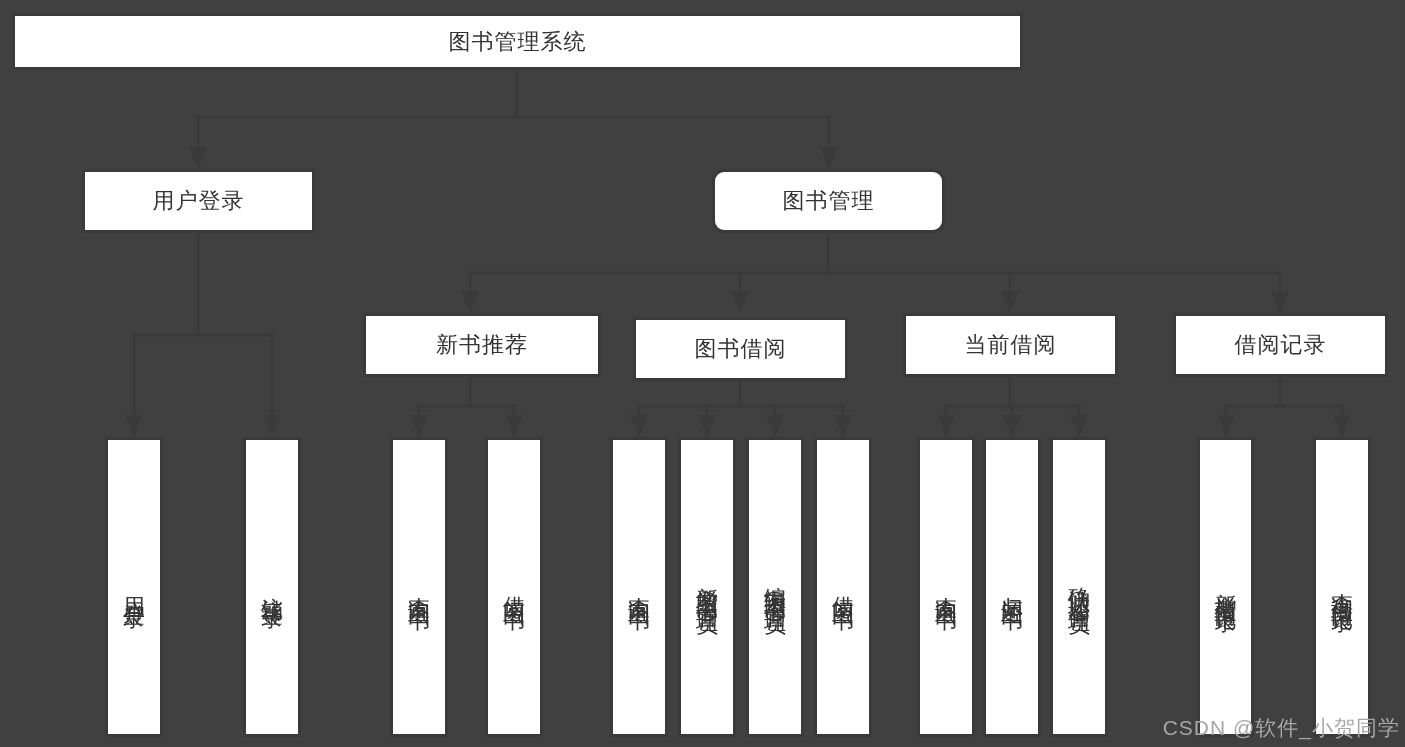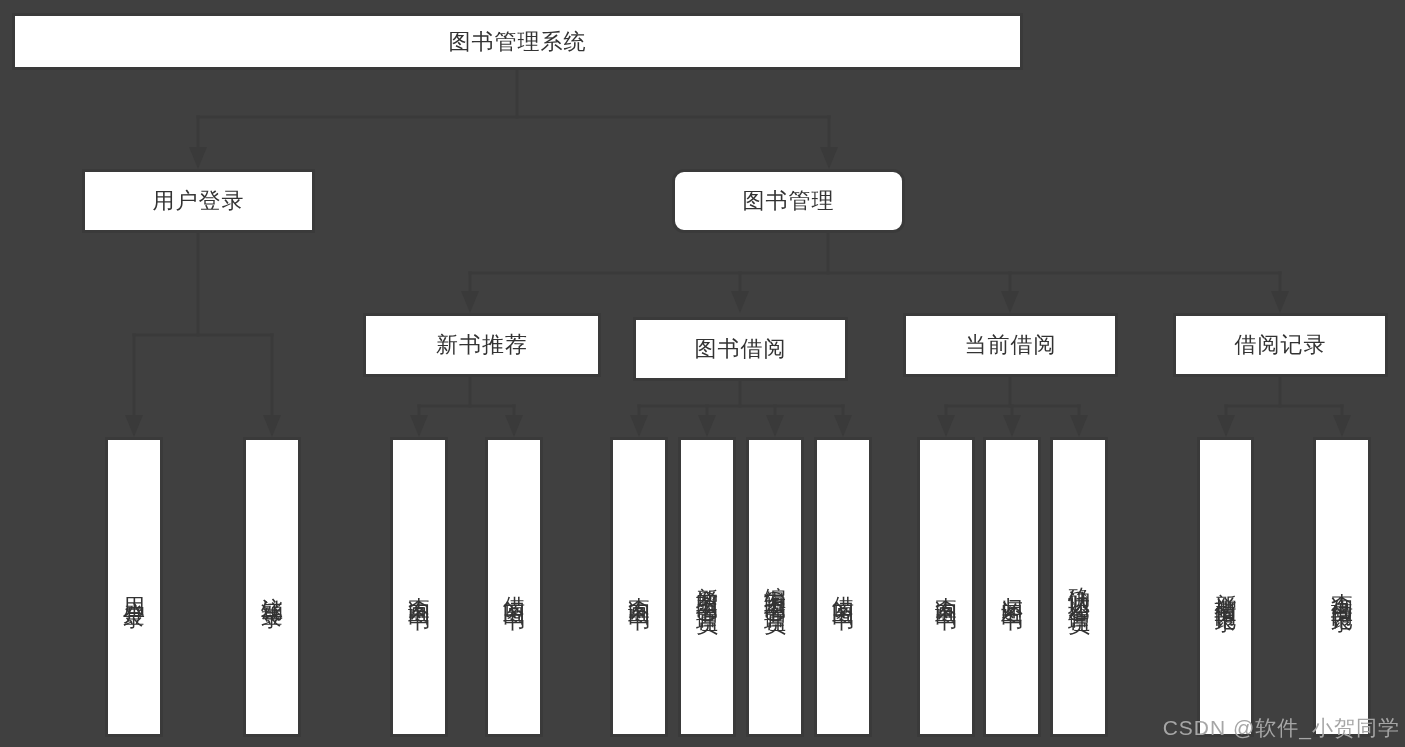--- a/index.html
+++ b/index.html
@@ -93,21 +93,21 @@
     <path d="M1226 406 H1342"></path>
     <path d="M1226 406 V418"></path>
     <path d="M1342 406 V418"></path>
     <polygon points="1217,415 1235,415 1226,437" fill="#3a3a3a" stroke="none"></polygon>
     <polygon points="1333,415 1351,415 1342,437" fill="#3a3a3a" stroke="none"></polygon>
   </svg>
 
   <div class="box hbox" style="left:12px; top:13px; width:1011px; height:57px;">图书管理系统</div>
 
   <div class="box hbox" style="left:82px; top:169px; width:233px; height:64px;">用户登录</div>
-  <div class="box hbox" style="left:672px; top:169px; width:233px; height:64px;border-radius:12px;">图书管理</div>
+  <div class="box hbox" style="left:712px; top:169px; width:233px; height:64px;border-radius:12px;">图书管理</div>
 
   <div class="box hbox" style="left:363px; top:313px; width:238px; height:64px;">新书推荐</div>
   <div class="box hbox" style="left:633px; top:317px; width:215px; height:64px;">图书借阅</div>
   <div class="box hbox" style="left:903px; top:313px; width:215px; height:64px;">当前借阅</div>
   <div class="box hbox" style="left:1173px; top:313px; width:215px; height:64px;">借阅记录</div>
 
   <div class="box vbox" style="left:105px; top:437px; width:58px; height:300px;">
     <span>用户登录</span>
     </div>
   <div class="box vbox" style="left:243px; top:437px; width:58px; height:300px;">

